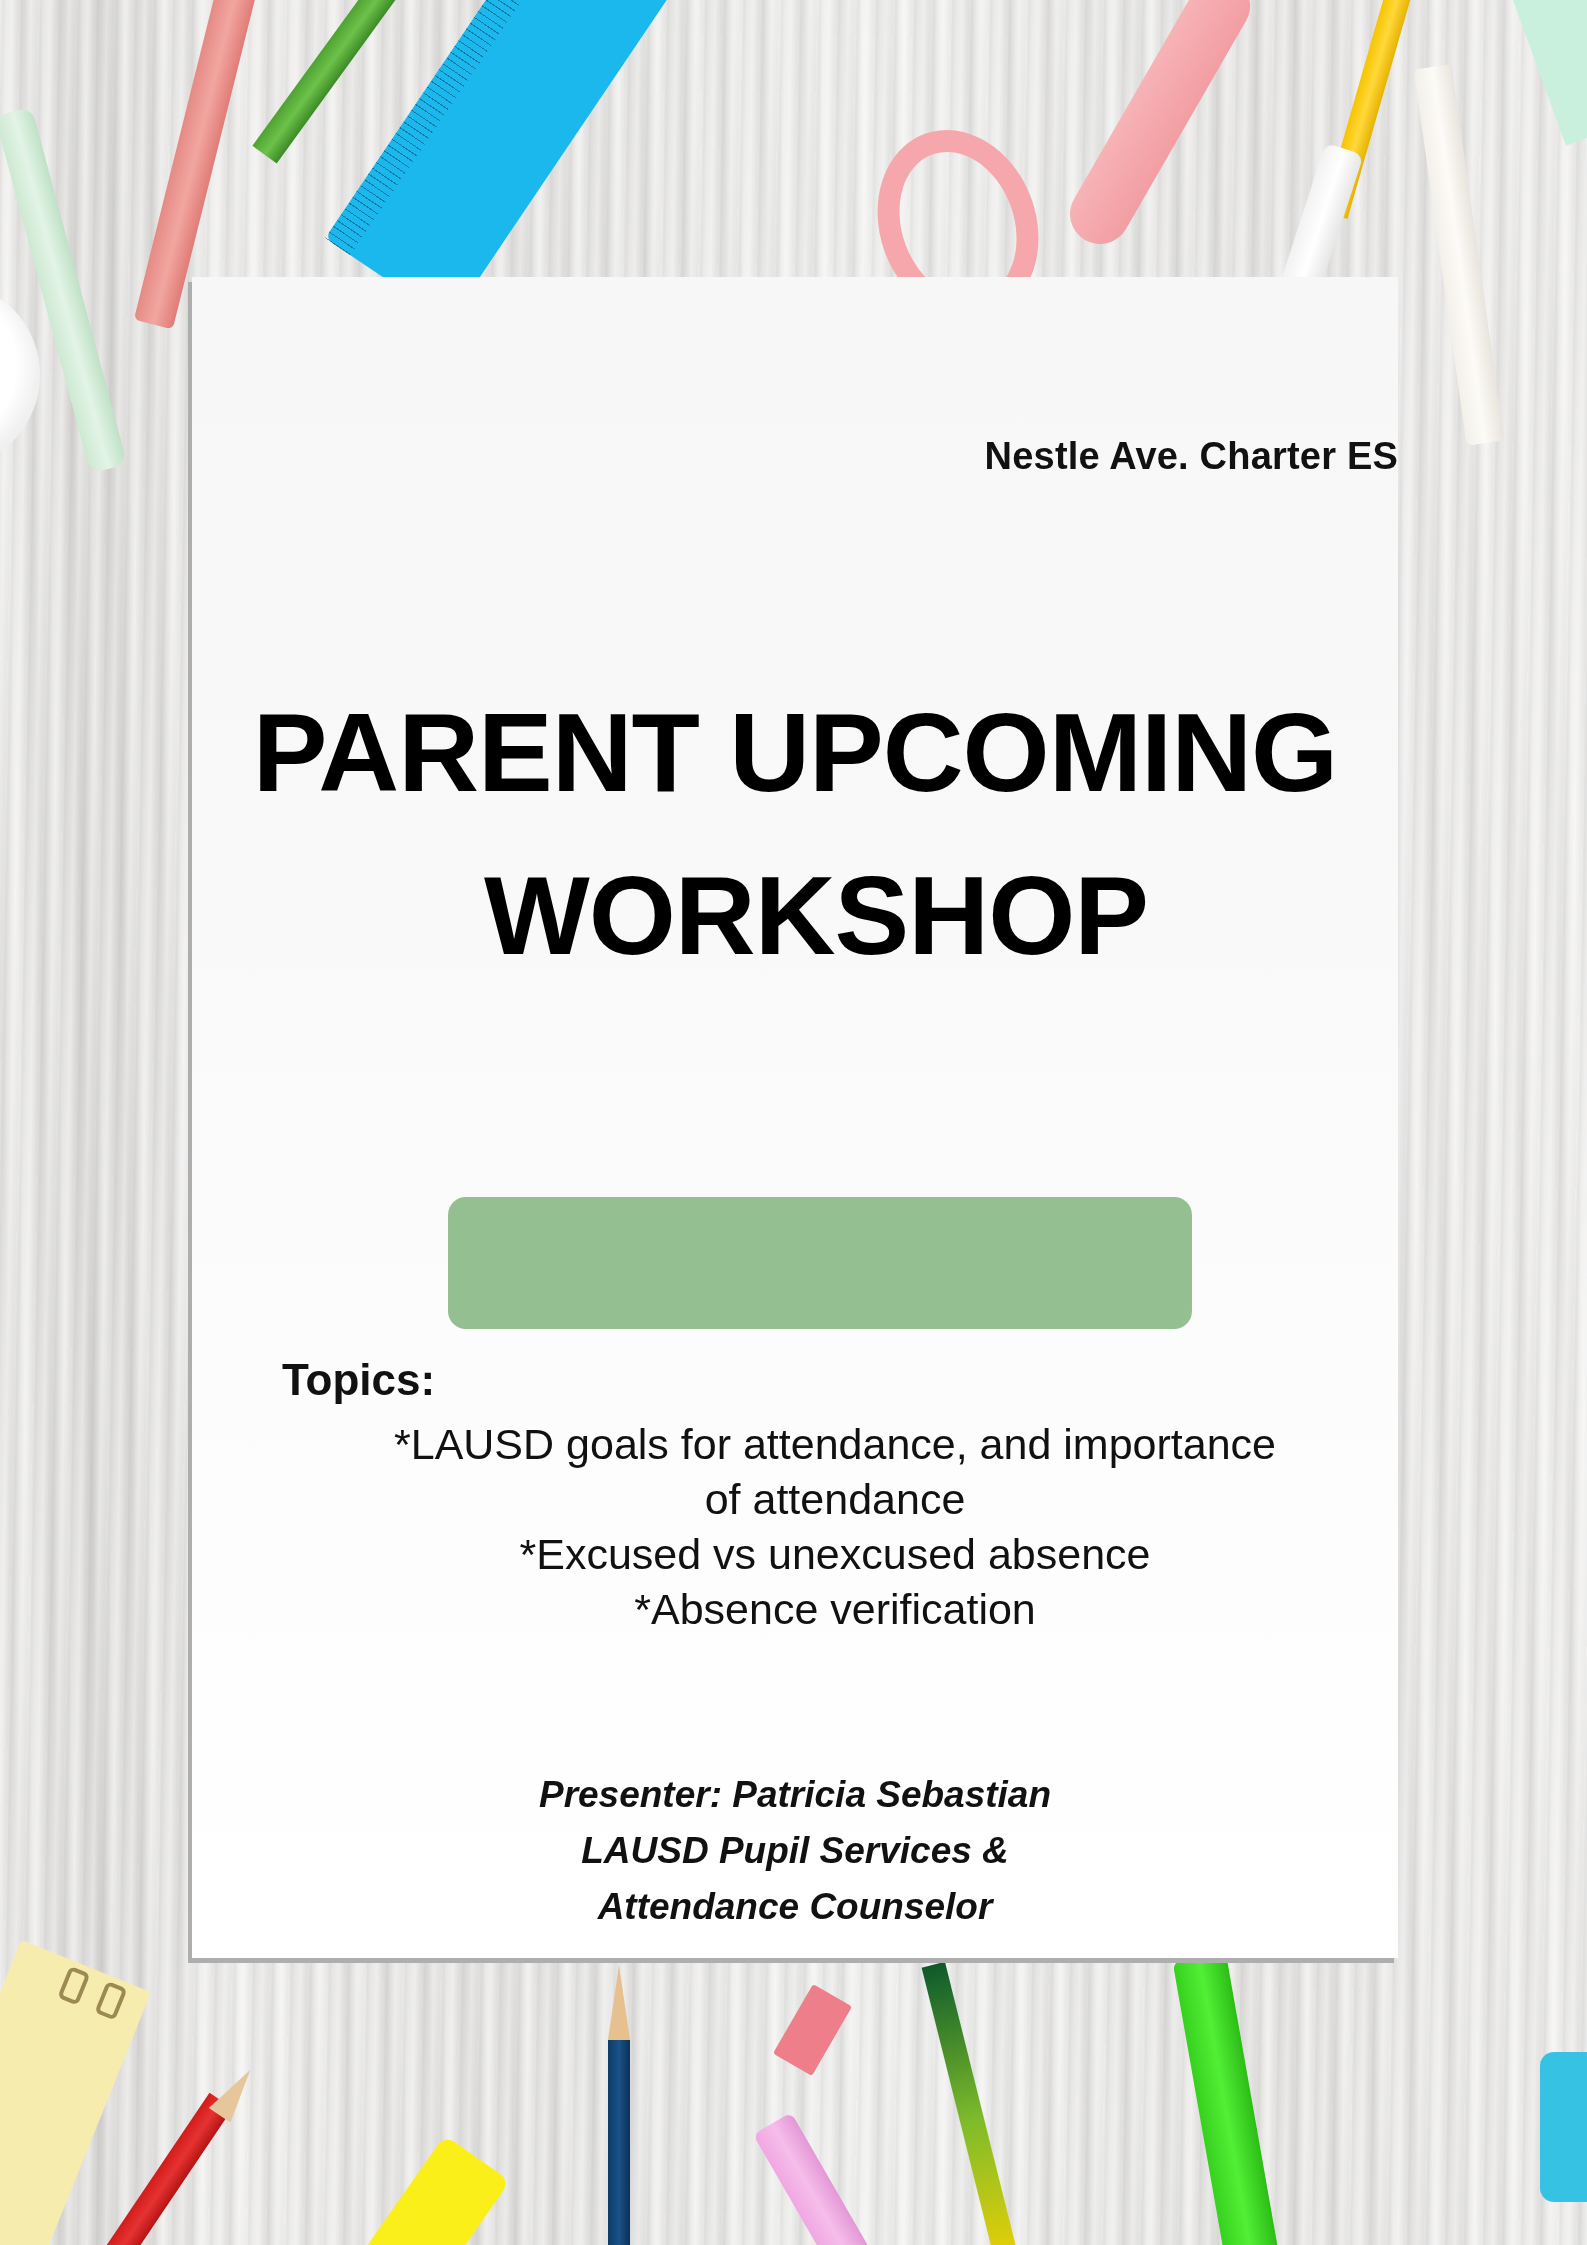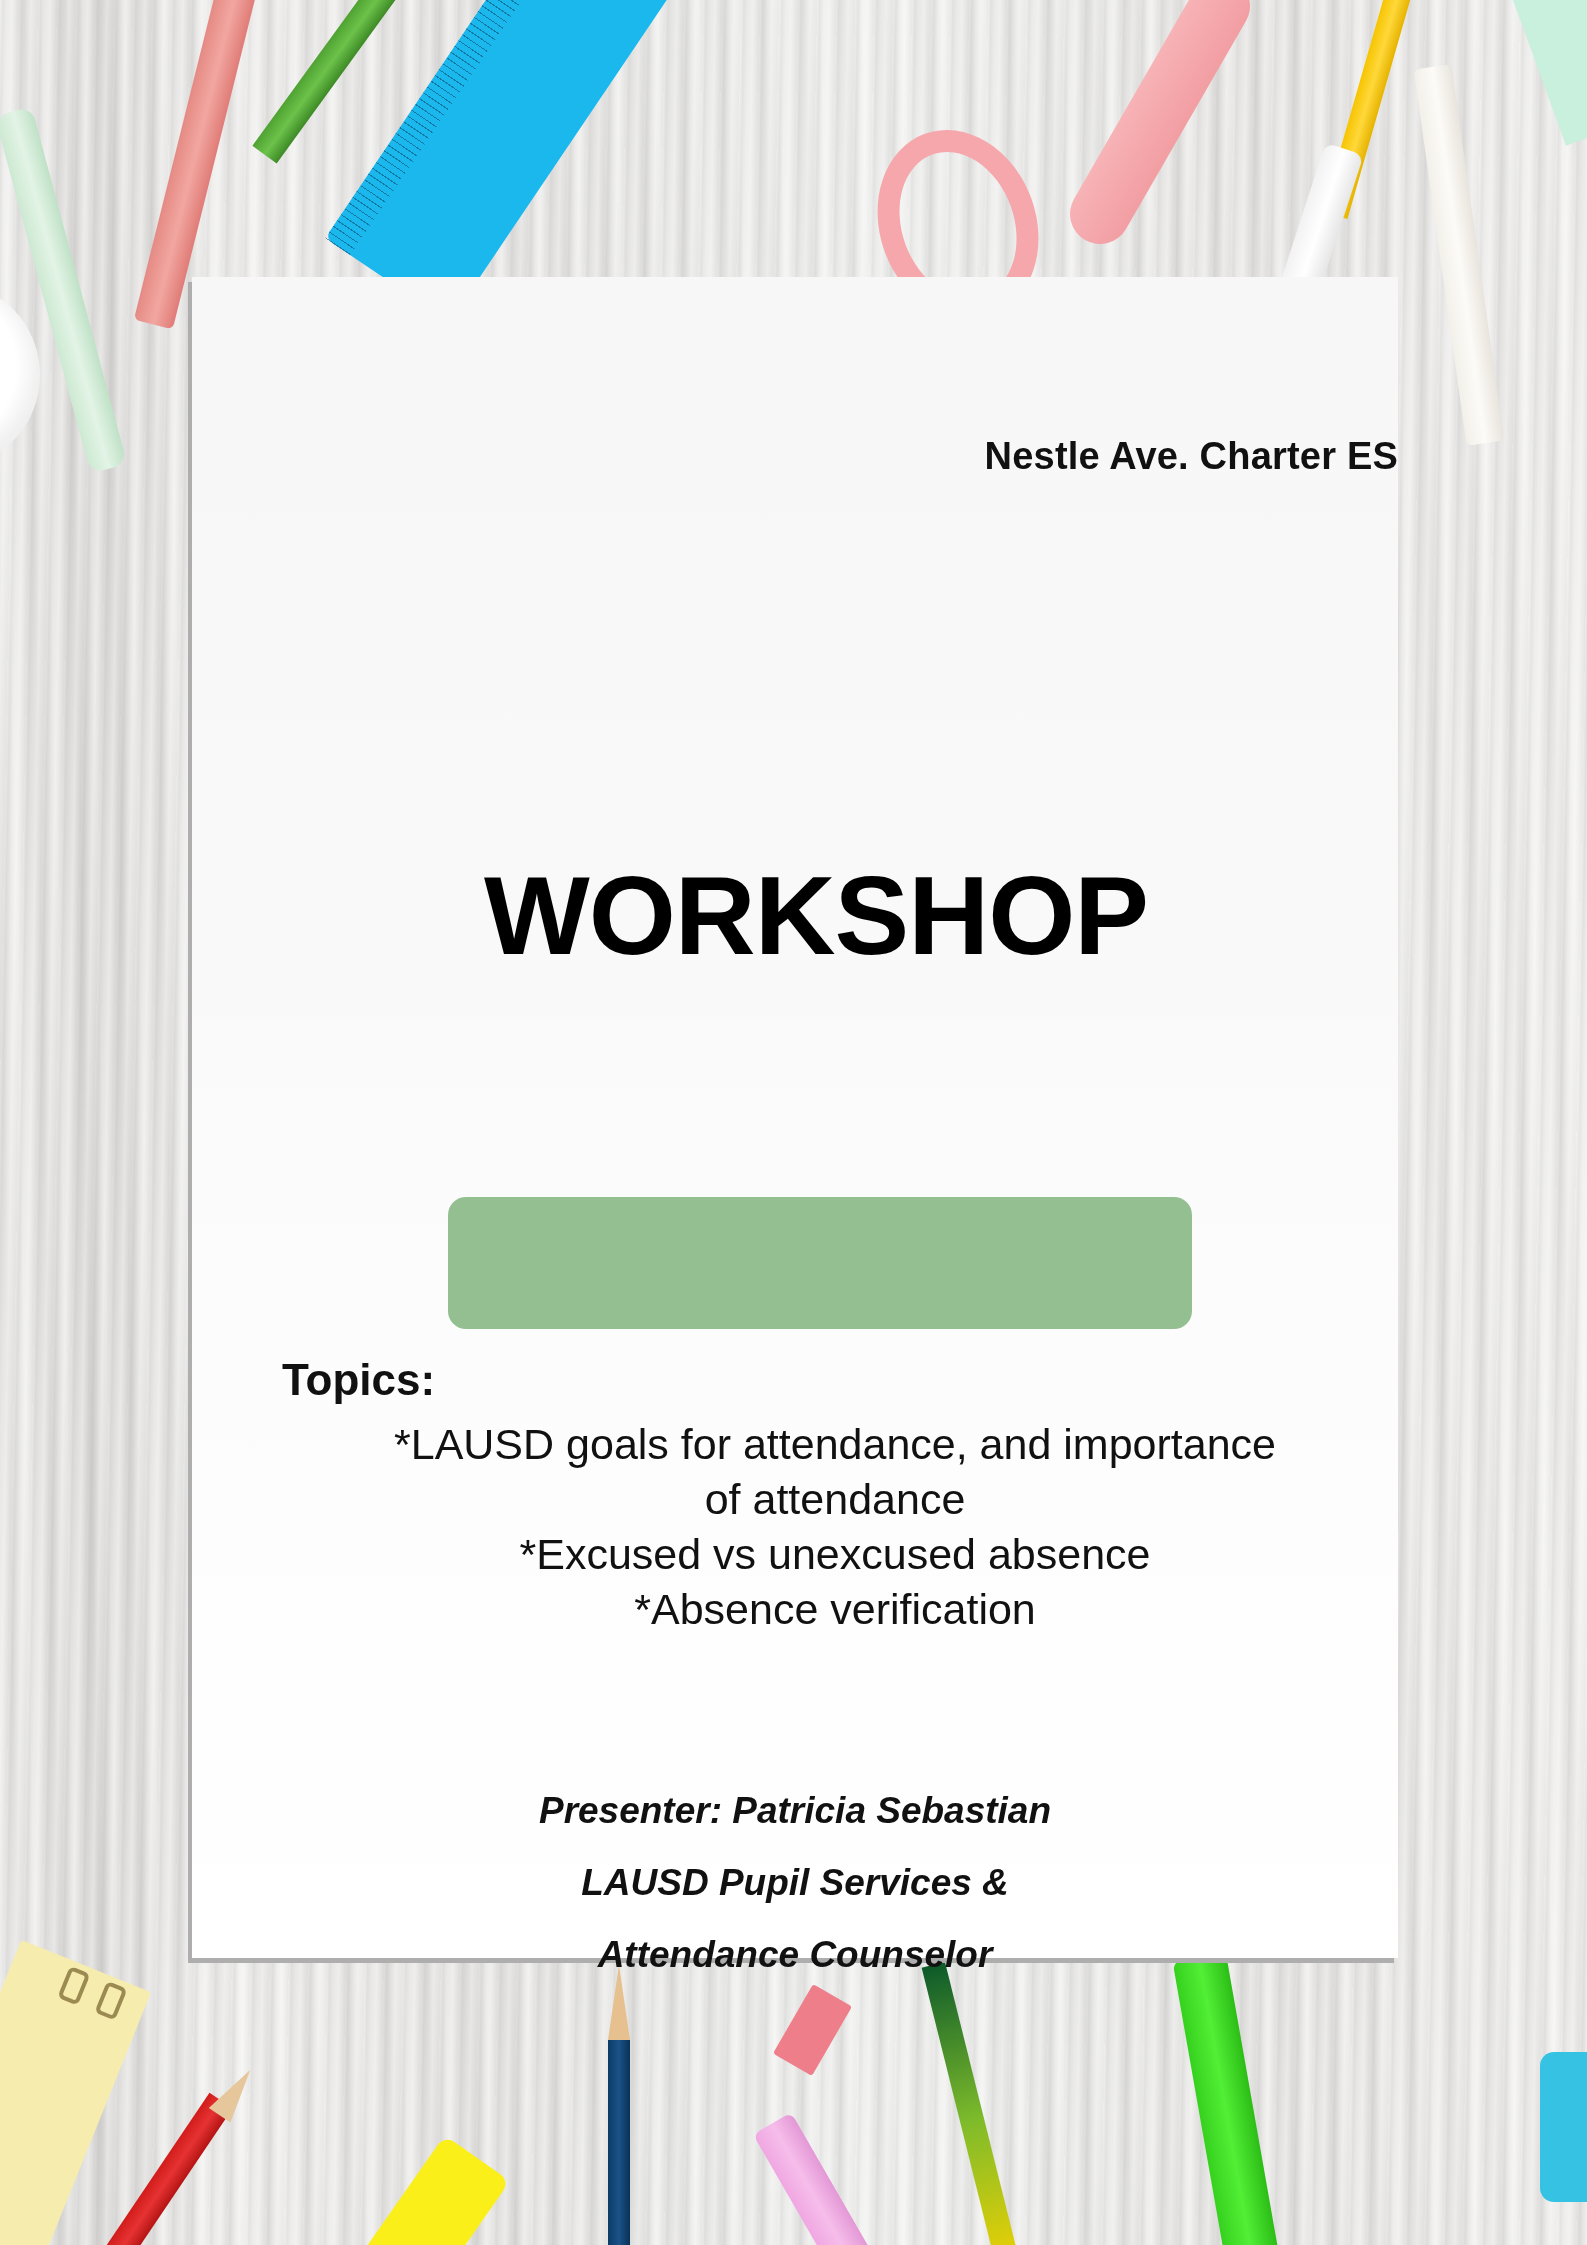--- a/index.html
+++ b/index.html
@@ -80,21 +80,21 @@
       position: absolute; left: 200px; top: 1140px; width: 886px; text-align: center;
       font-family: Liberation Sans, sans-serif; font-size: 43px; color: #111; line-height: 55px;
       margin: 0; padding: 0; list-style: none;
     }
     .topics li { margin: 0; }
     .presenter {
       position: absolute; left: 0; width: 1206px; top: 1490px; text-align: center;
       font-family: "Liberation Sans", sans-serif; font-weight: bold; font-style: italic;
       font-size: 37px; color: #111; line-height: 56px;
     }
-    .presenter div { margin: 16px; }
+    .presenter div { margin: 0; }
   </style>
 </head>
 <body>
 
 <div class="obj plate"></div>
 <div class="obj chalk-mint"></div>
 <div class="obj pencil-pink"></div>
 <div class="obj pencil-green"></div>
 <div class="obj pencil-green-tip"></div>
 <div class="obj ruler"></div>
@@ -116,20 +116,21 @@
 <div class="obj pencil-navy"></div>
 <div class="obj binder-clip"></div>
 <div class="obj chalk-pink"></div>
 <div class="obj pencil-gradient"></div>
 <div class="obj marker-green"></div>
 <div class="obj sharpener-blue"></div>
 
 <div class="paper">
   <div class="school-line l1">Nestle Ave. Charter ES</div>
 
+  <div class="title t1">PARENT UPCOMING</div>
   <div class="title t2">WORKSHOP</div>
 
   <div class="date-box">
   </div>
 
   <div class="topics-head">Topics:</div>
   <ul class="topics">
     <li>*LAUSD goals for attendance, and importance of attendance</li>
     <li>*Excused vs unexcused absence</li>
     <li>*Absence verification</li>

